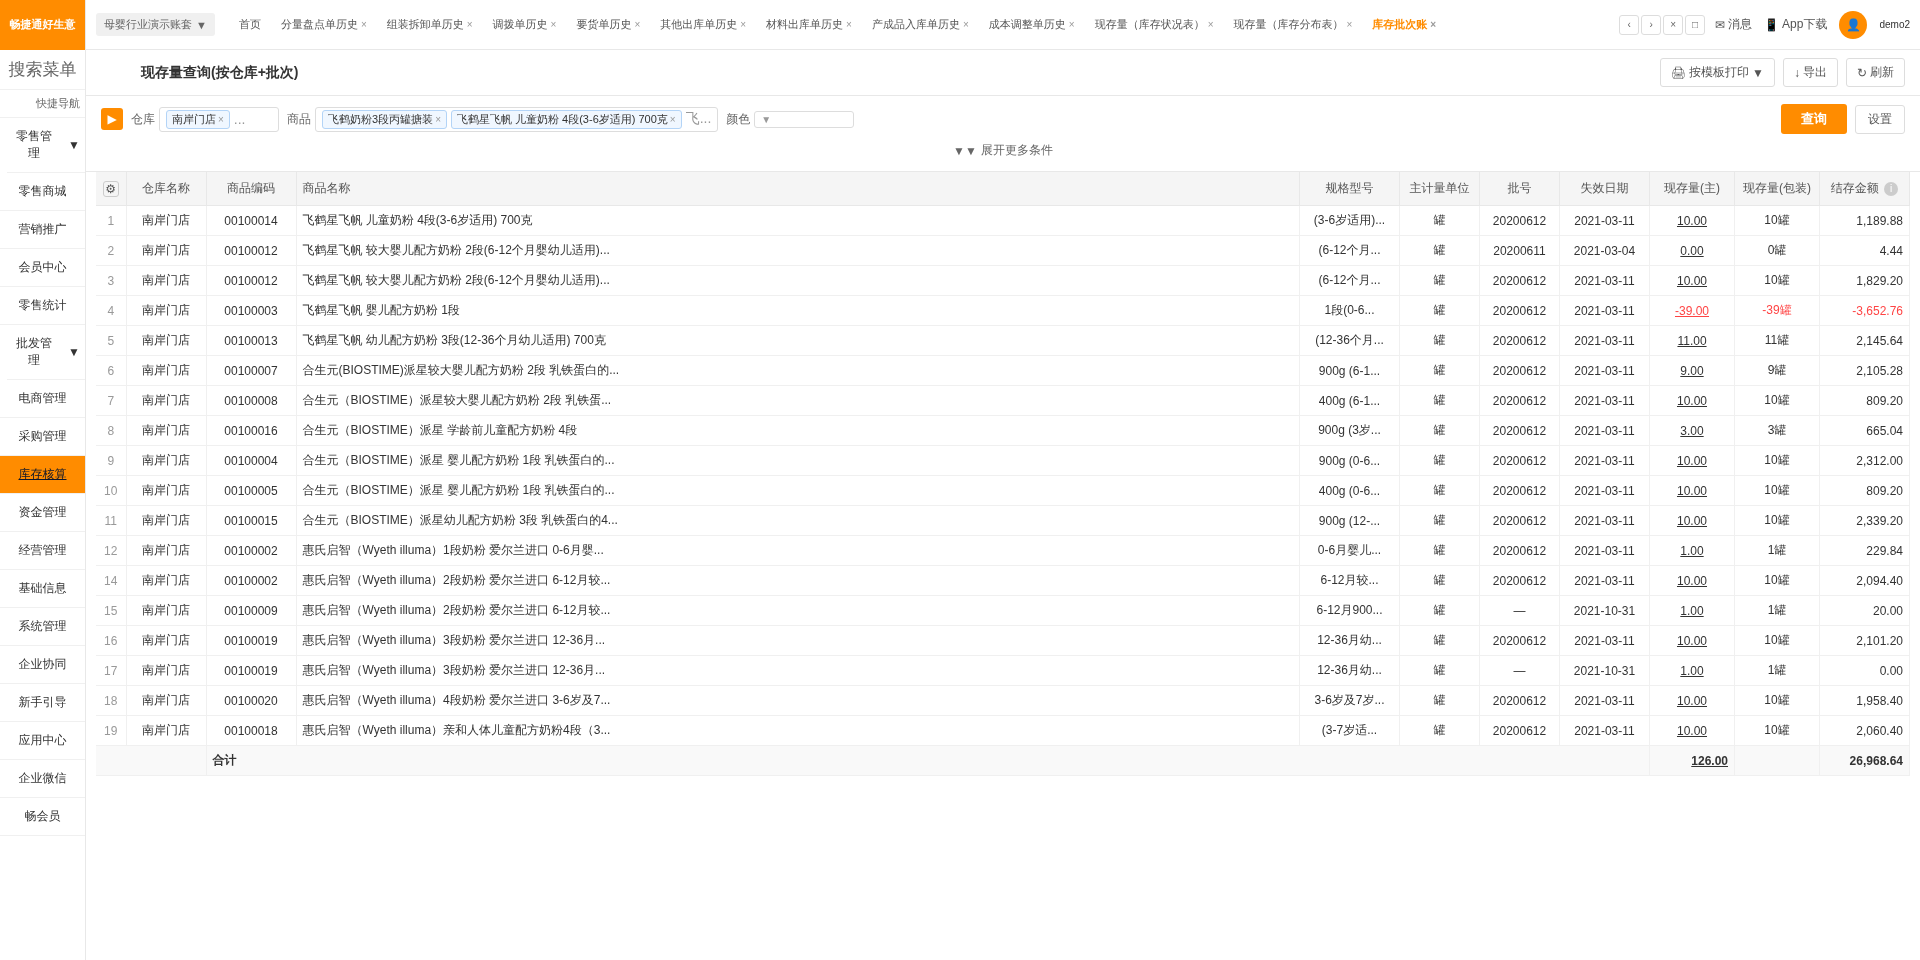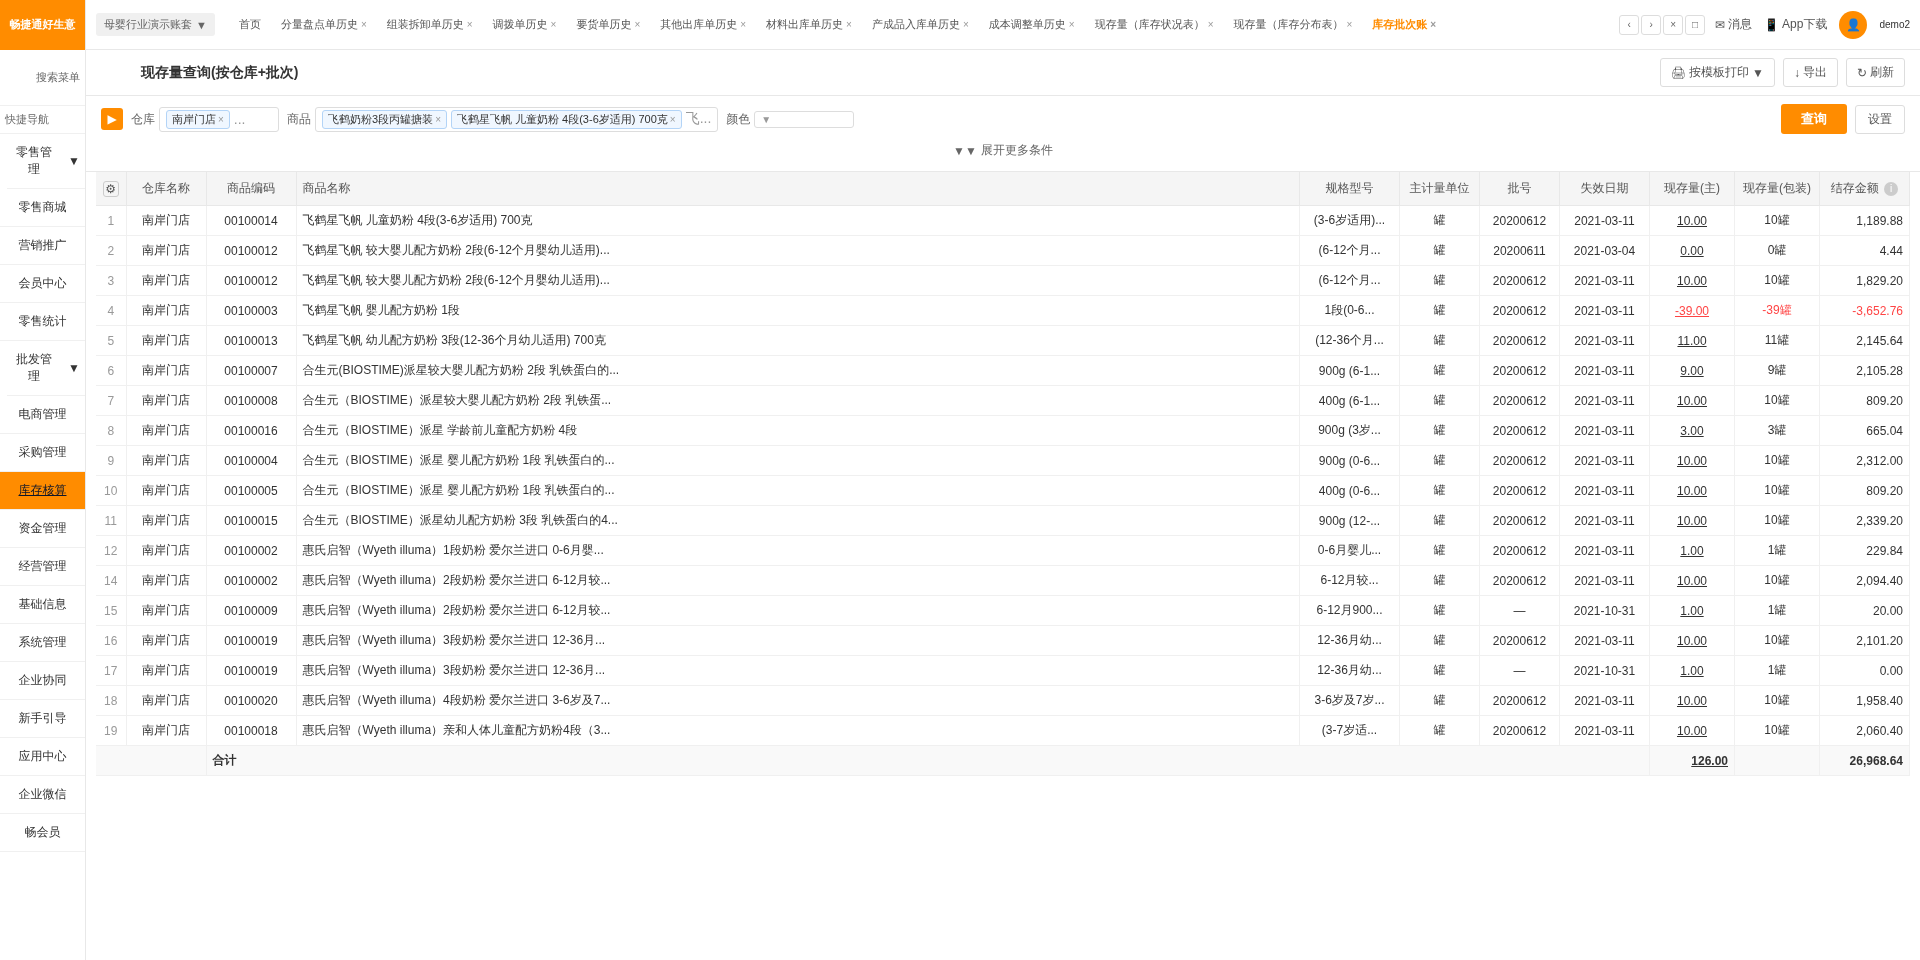--- a/index.html
+++ b/index.html
@@ -2,22 +2,22 @@
 <html><head>
   <meta charset="utf-8">
   <style>
     * { box-sizing: border-box; margin: 0; padding: 0; }
     body { font-family: "Microsoft YaHei", Arial, sans-serif; font-size: 12px; background: #f5f5f5; color: #333; display: flex; height: 960px; overflow: hidden; }
 
     
     .sidebar { width: 86px; background: #fff; display: flex; flex-direction: column; border-right: 1px solid #e8e8e8; flex-shrink: 0; }
     .sidebar-logo { background: #ff8c00; padding: 8px 5px; text-align: center; height: 50px; display: flex; align-items: center; justify-content: center; }
     .sidebar-logo span { color: #fff; font-size: 11px; font-weight: bold; line-height: 1.3; }
-    .sidebar-search { padding: 20px 5px; text-align: right; font-size: 11px; color: #666; cursor: pointer; border-bottom: 1px solid #f0f0f0; }
-    .sidebar-nav-label { padding: 6px 5px; text-align: left; font-size: 11px; color: #666; cursor: pointer; border-bottom: 1px solid #f0f0f0; }
+    .sidebar-search { padding: 8px 5px; text-align: center; font-size: 17px; color: #666; cursor: pointer; border-bottom: 1px solid #f0f0f0; }
+    .sidebar-nav-label { padding: 6px 5px; text-align: right; font-size: 11px; color: #666; cursor: pointer; border-bottom: 1px solid #f0f0f0; }
     .sidebar-item { padding: 10px 5px; text-align: center; font-size: 12px; color: #333; cursor: pointer; border-bottom: 1px solid #f0f0f0; }
     .sidebar-item.active { background: #ff8c00; color: #0f172a; text-decoration: underline; }
     .sidebar-item-with-arrow { display: flex; align-items: center; justify-content: center; gap: 12px; margin-left: 7px; }
 
     
     .main { flex: 1; display: flex; flex-direction: column; overflow: hidden; }
 
     
     .top-nav { background: #fff; border-bottom: 1px solid #e8e8e8; padding: 0 10px; display: flex; align-items: center; height: 50px; flex-shrink: 0; }
     .top-nav-title { background: #f0f0f0; padding: 4px 8px; border-radius: 3px; font-size: 11px; color: #666; margin-right: 15px; display: flex; align-items: center; gap: 4px; white-space: nowrap; }

